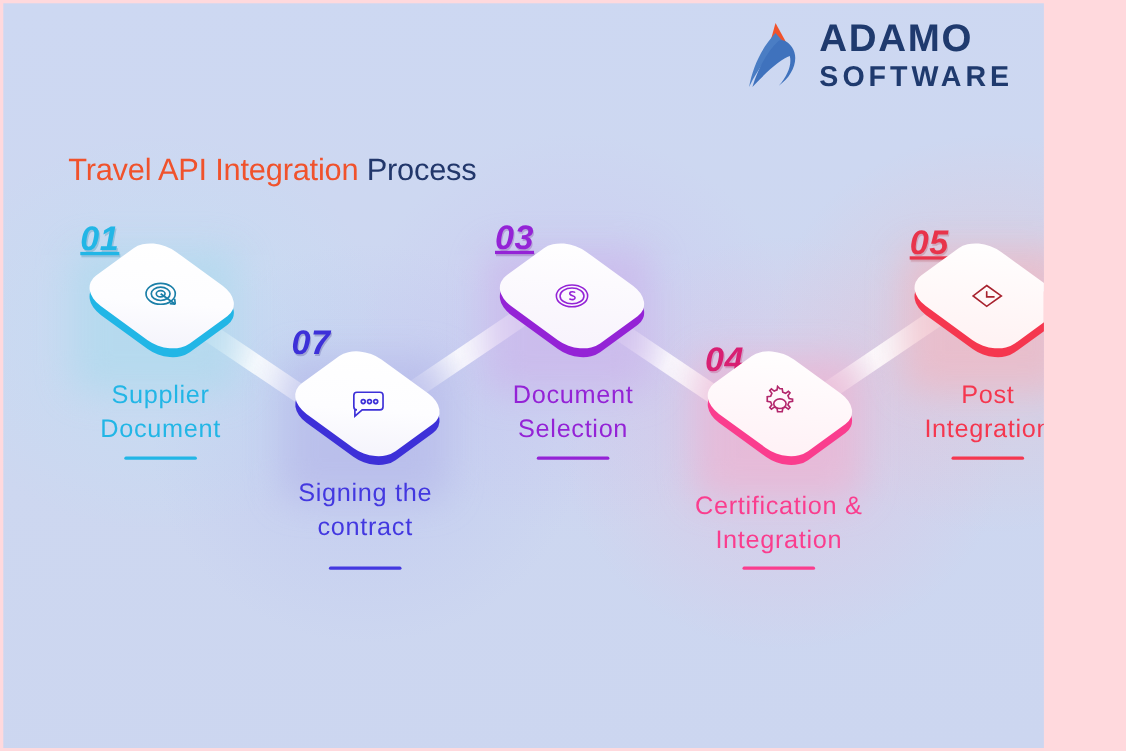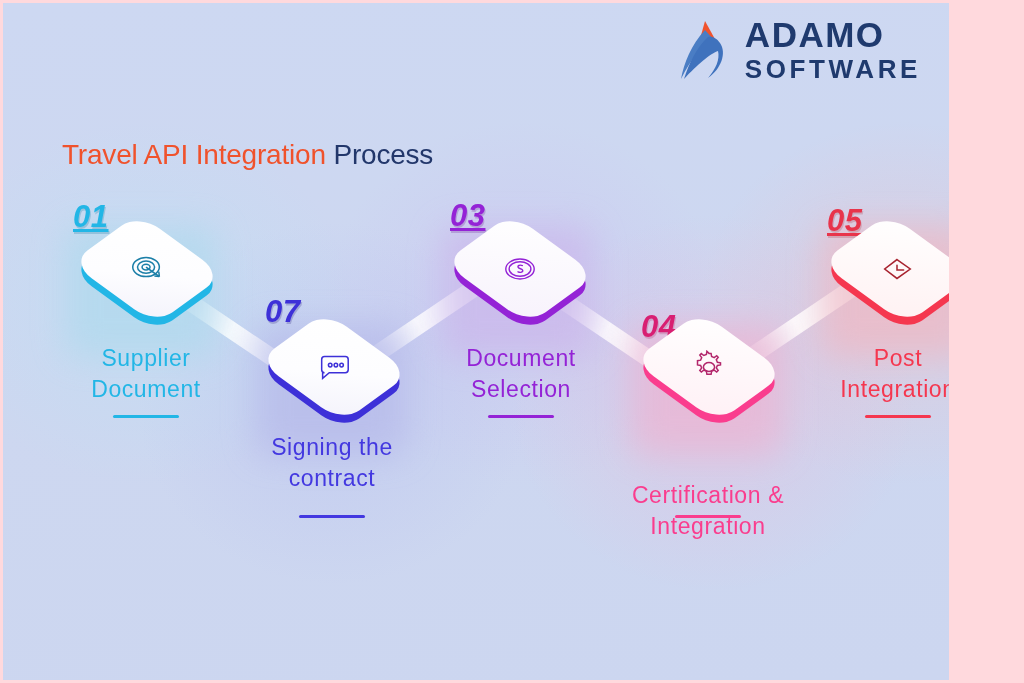--- a/index.html
+++ b/index.html
@@ -245,21 +245,21 @@
       <div class="tile tile-top" style="left:14px; top:14px; background:linear-gradient(135deg,#ffffff,#fff0f5);"></div>
       <div class="icon-holder">
         <svg width="34" height="34" viewBox="0 0 34 34" fill="none" stroke="#b3276c" stroke-width="1.5">
           <g>
             <path d="M17 3.4 l2.1 0 0.5 3.1 2.6 1.1 2.5 -1.9 1.5 1.5 -1.9 2.5 1.1 2.6 3.1 0.5 0 2.1 -3.1 0.5 -1.1 2.6 1.9 2.5 -1.5 1.5 -2.5 -1.9 -2.6 1.1 -0.5 3.1 -2.1 0 -2.1 0 -0.5 -3.1 -2.6 -1.1 -2.5 1.9 -1.5 -1.5 1.9 -2.5 -1.1 -2.6 -3.1 -0.5 0 -2.1 0 -2.1 3.1 -0.5 1.1 -2.6 -1.9 -2.5 1.5 -1.5 2.5 1.9 2.6 -1.1 0.5 -3.1 Z"></path>
             <ellipse cx="17" cy="17" rx="5.6" ry="4.4"></ellipse>
           </g>
         </svg>
       </div>
     </div>
-    <div class="label" style="left:575px; top:441px; color:#fa3d8e;margin-top:36px;">
+    <div class="label" style="left:575px; top:441px; color:#fa3d8e;">
       <div>Certification &amp;</div>
       <div>Integration</div>
     </div>
     <div class="rule" style="left:672px; top:512px; background:#fa3d8e;"></div>
   </div>
 
   <div class="step" style="left:0; top:0;">
     <div class="glow" style="left:818px; top:224px; width:152px; height:130px; background:#f5b3bc;"></div>
     <div class="num" style="left:824px; top:200px; color:#e8344b; text-shadow:1px 2px 0 rgba(160,20,35,.20);text-decoration:underline;">05</div>
     <div class="tile-wrap" style="left:828px; top:200px; color:#f5374f;">

